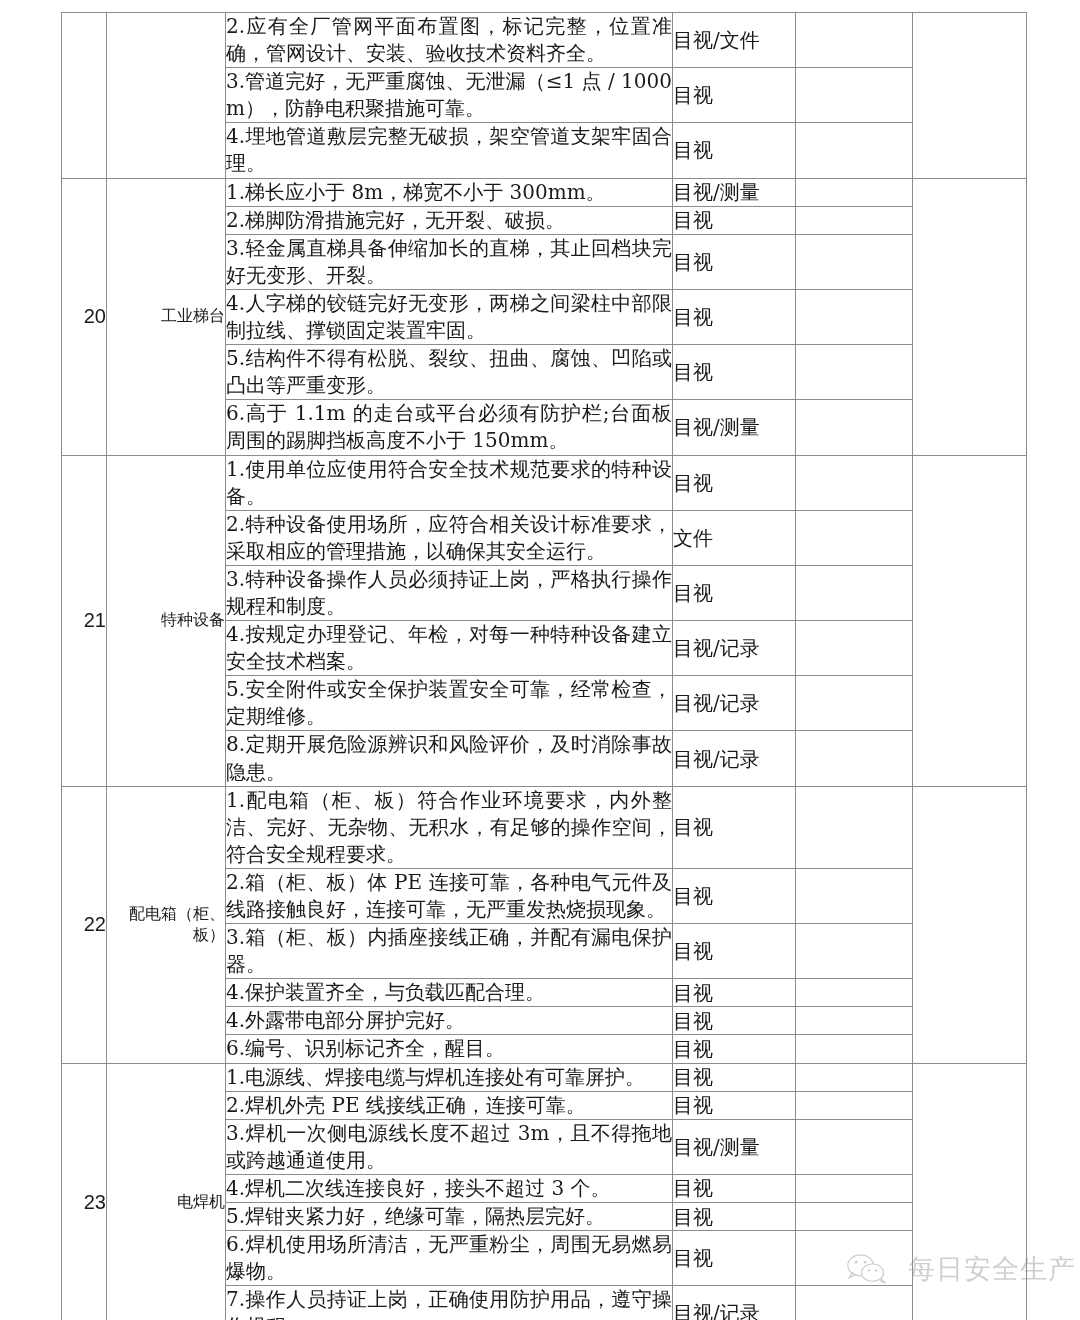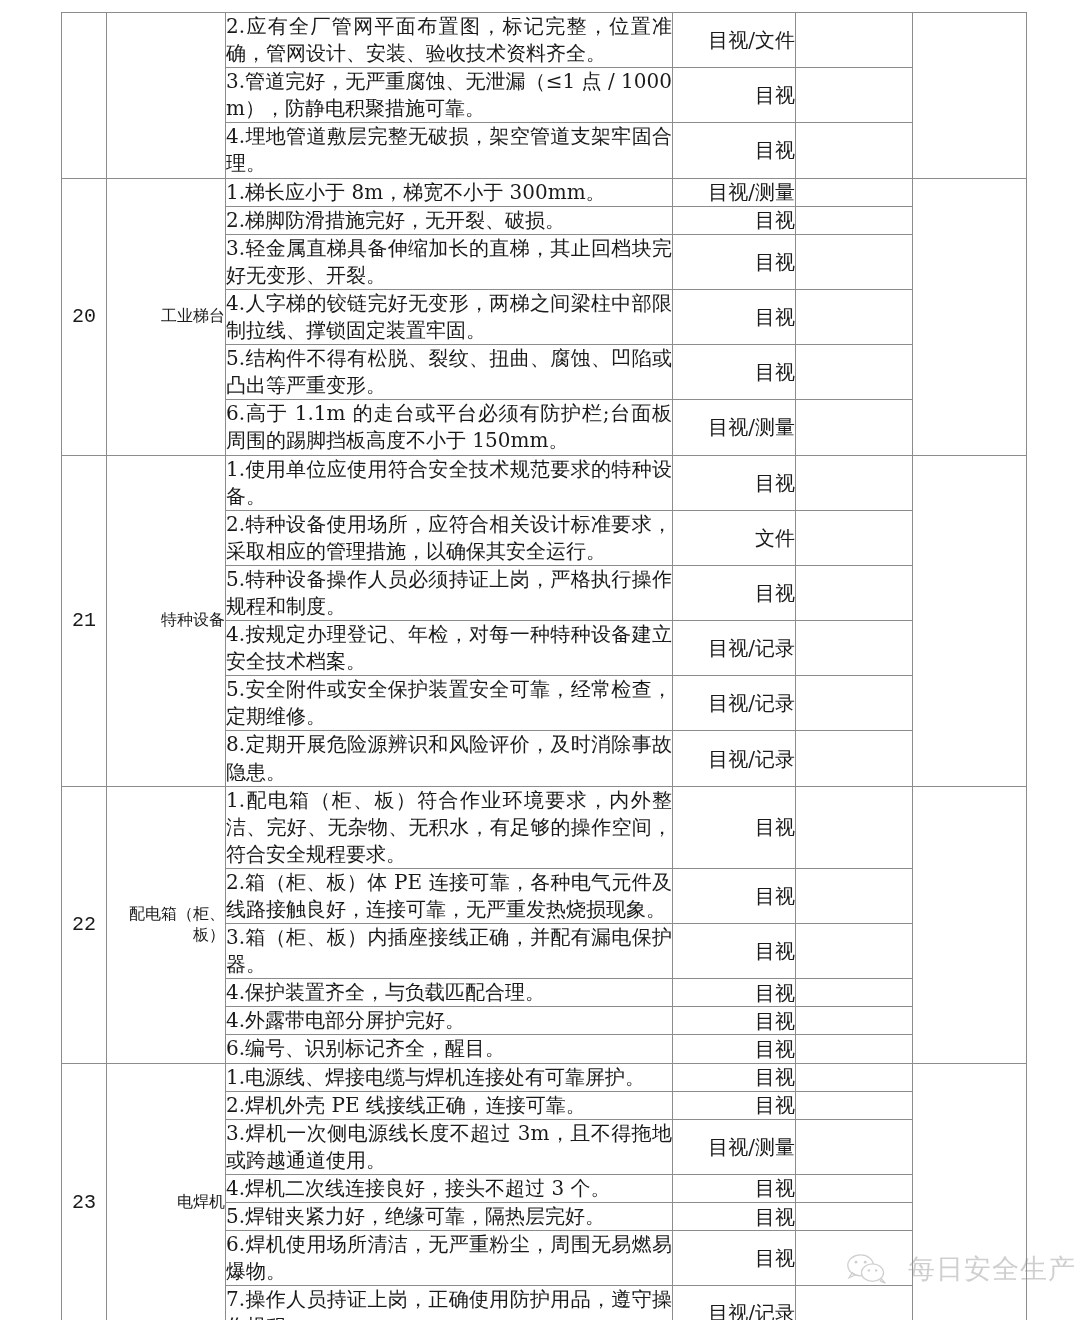--- a/index.html
+++ b/index.html
@@ -42,43 +42,43 @@
 
   
   col.c-no     { width: 45px;  }
   col.c-item   { width: 119px; }
   col.c-req    { width: 447px; }
   col.c-method { width: 123px; }
   col.c-blank1 { width: 117px; }
   col.c-blank2 { width: 114px; }
 
   .cell-no {
-    text-align: center;
+    text-align: right;
     font-size: 20px;
     line-height: 1.25;
-    font-family: Liberation Mono, monospace;
+    font-family: Liberation Sans, sans-serif;
   }
 
   .cell-item {
     text-align: right;
     font-size: 16px;
     line-height: 1.3;
     padding: 3px 7px 3px 8px;
   }
 
   .cell-req {
     text-align: justify;
     font-size: 20px;
     line-height: 1.355;
     padding: 3px 6px 4px 8px;
     word-break: break-all;
   }
 
   .cell-method {
-    text-align: right;
+    text-align: left;
     font-size: 20px;
     line-height: 1.3;
     padding: 2px 2px;
   }
 
   .cell-blank {
     background: transparent;
   }
 
   .watermark {
@@ -180,21 +180,21 @@
           <td class="cell-method">目视</td>
           <td class="cell-blank"></td>
           <td class="cell-blank" rowspan="6"></td>
         </tr>
         <tr>
           <td class="cell-req">2.特种设备使用场所，应符合相关设计标准要求，采取相应的管理措施，以确保其安全运行。</td>
           <td class="cell-method">文件</td>
           <td class="cell-blank"></td>
         </tr>
         <tr>
-          <td class="cell-req">5.特种设备操作人员必须持证上岗，严格执行操作规程和制度。</td>
+          <td class="cell-req">3.特种设备操作人员必须持证上岗，严格执行操作规程和制度。</td>
           <td class="cell-method">目视</td>
           <td class="cell-blank"></td>
         </tr>
         <tr>
           <td class="cell-req">4.按规定办理登记、年检，对每一种特种设备建立安全技术档案。</td>
           <td class="cell-method">目视/记录</td>
           <td class="cell-blank"></td>
         </tr>
         <tr>
           <td class="cell-req">5.安全附件或安全保护装置安全可靠，经常检查，定期维修。</td>

